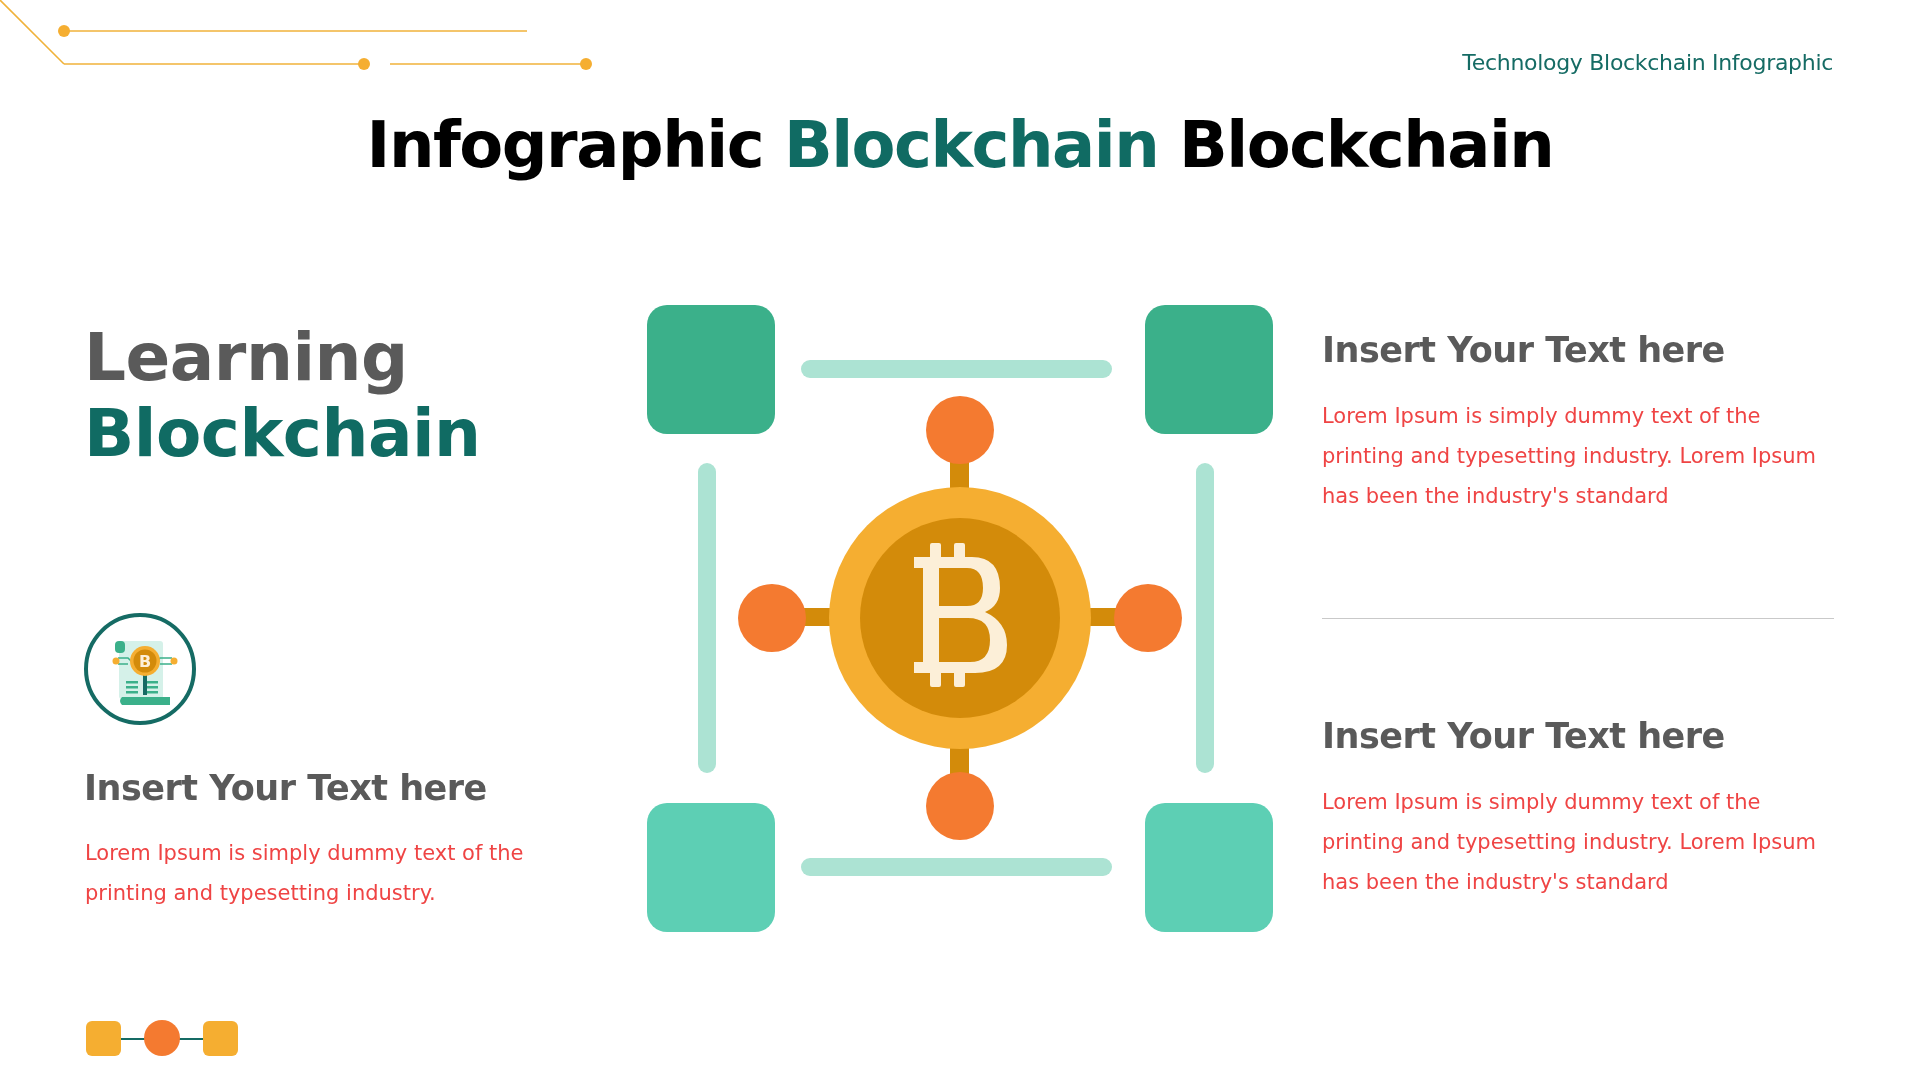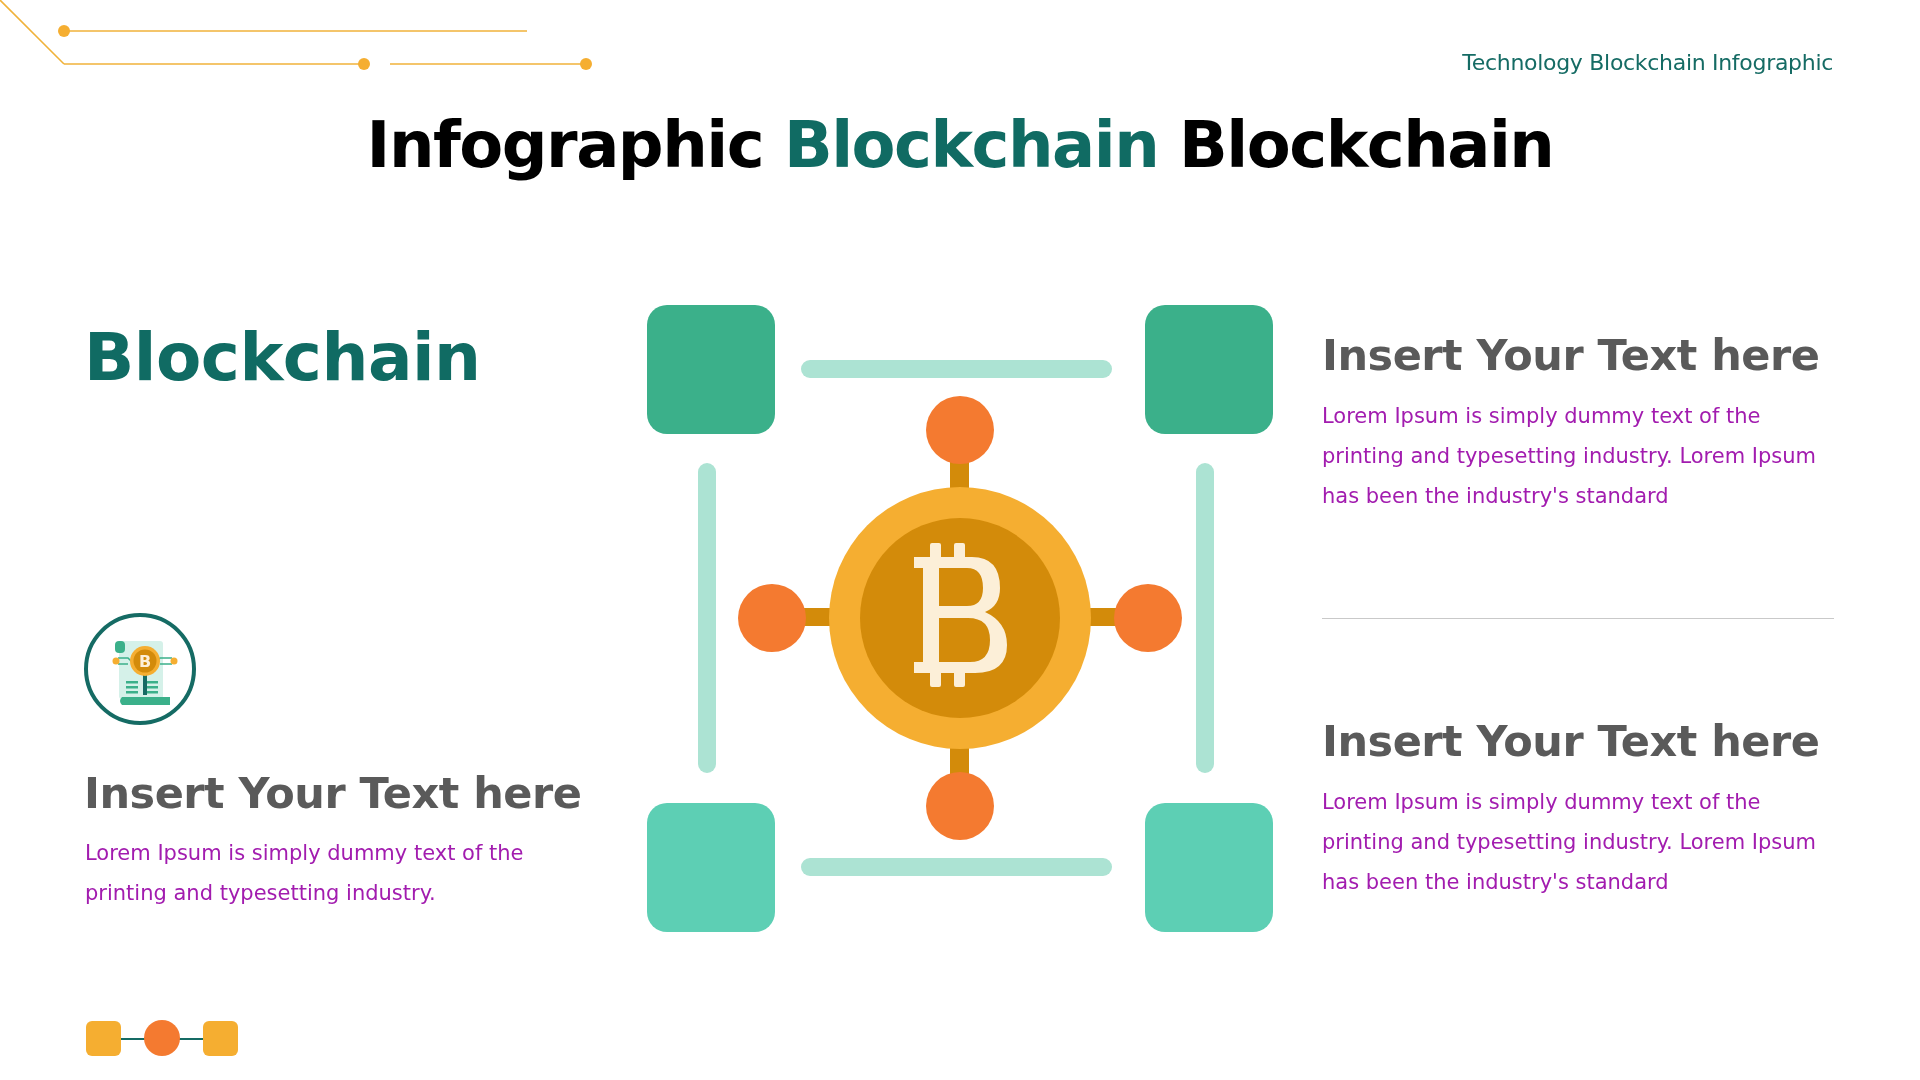--- a/index.html
+++ b/index.html
@@ -7,22 +7,22 @@
   .abs { position:absolute; }
   .deco svg { position:absolute; left:0; top:0; }
   .top-label { position:absolute; right:87px; top:50px; font-size:22px; color:#156b64; font-family:"DejaVu Sans", sans-serif; letter-spacing:-0.3px; white-space:nowrap; }
   .main-title { position:absolute; left:0; width:1920px; top:108px; text-align:center; font-size:64px; font-weight:bold; color:#000; letter-spacing:-1.5px; white-space:nowrap; }
   .main-title .accent { color:#106b63; }
   .side-title { position:absolute; left:84px; top:320px; font-size:66px; font-weight:bold; line-height:76px; color:#5a5a5a; letter-spacing:-0.5px; }
   .side-title .accent { color:#106b63; display:block; }
   .side-title span { display:block; }
   .icon-circle { position:absolute; left:84px; top:613px; width:112px; height:112px; border:4px solid #156b64; border-radius:50%; box-sizing:border-box; background:#fff; }
   .icon-circle svg { position:absolute; left:0; top:0; }
-  .block-heading { position:absolute; font-size:43px; font-weight:bold; color:#5a5a5a; letter-spacing:-0.5px; white-space:nowrap; }
-  .block-body { position:absolute; font-size:21px; line-height:40px; color:#a21caf; }
+  .block-heading { position:absolute; font-size:35px; font-weight:bold; color:#5a5a5a; letter-spacing:-0.5px; white-space:nowrap; }
+  .block-body { position:absolute; font-size:21px; line-height:40px; color:#ef4444; }
   .divider { position:absolute; left:1322px; top:618px; width:512px; height:1px; background:#c9c9c9; }
   .diagram svg { position:absolute; left:0; top:0; }
   .steps { position:absolute; left:86px; top:1020px; width:154px; height:36px; }
   .steps .line { position:absolute; left:20px; top:18px; width:120px; height:2px; background:#156b64; }
   .steps .sq { position:absolute; top:1px; width:35px; height:35px; background:#f5ae31; border-radius:6px; }
   .steps .dot { position:absolute; left:58px; top:0; width:36px; height:36px; background:#f47a30; border-radius:50%; }
 </style>
 </head>
 <body>
 
@@ -40,20 +40,21 @@
 
 <div class="top-label">Technology Blockchain Infographic</div>
 
 <h1 class="main-title" style="margin:0;">
   <span>Infographic</span>
   <span class="accent">Blockchain</span>
   <span>Blockchain</span>
 </h1>
 
 <div class="side-title">
+  <span>Learning</span>
   <span class="accent">Blockchain</span>
 </div>
 
 <div class="icon-circle">
   <svg width="104" height="104" viewBox="0 0 104 104">
 
     <rect x="31" y="24" width="44" height="58" rx="3" fill="#d5f1e9"></rect>
     <rect x="27" y="24" width="10" height="12" rx="4" fill="#3bb08a"></rect>
     <path d="M34 80 L82 80 L82 88 L34 88 Q30 84 34 80 Z" fill="#3bb08a"></path>
 

